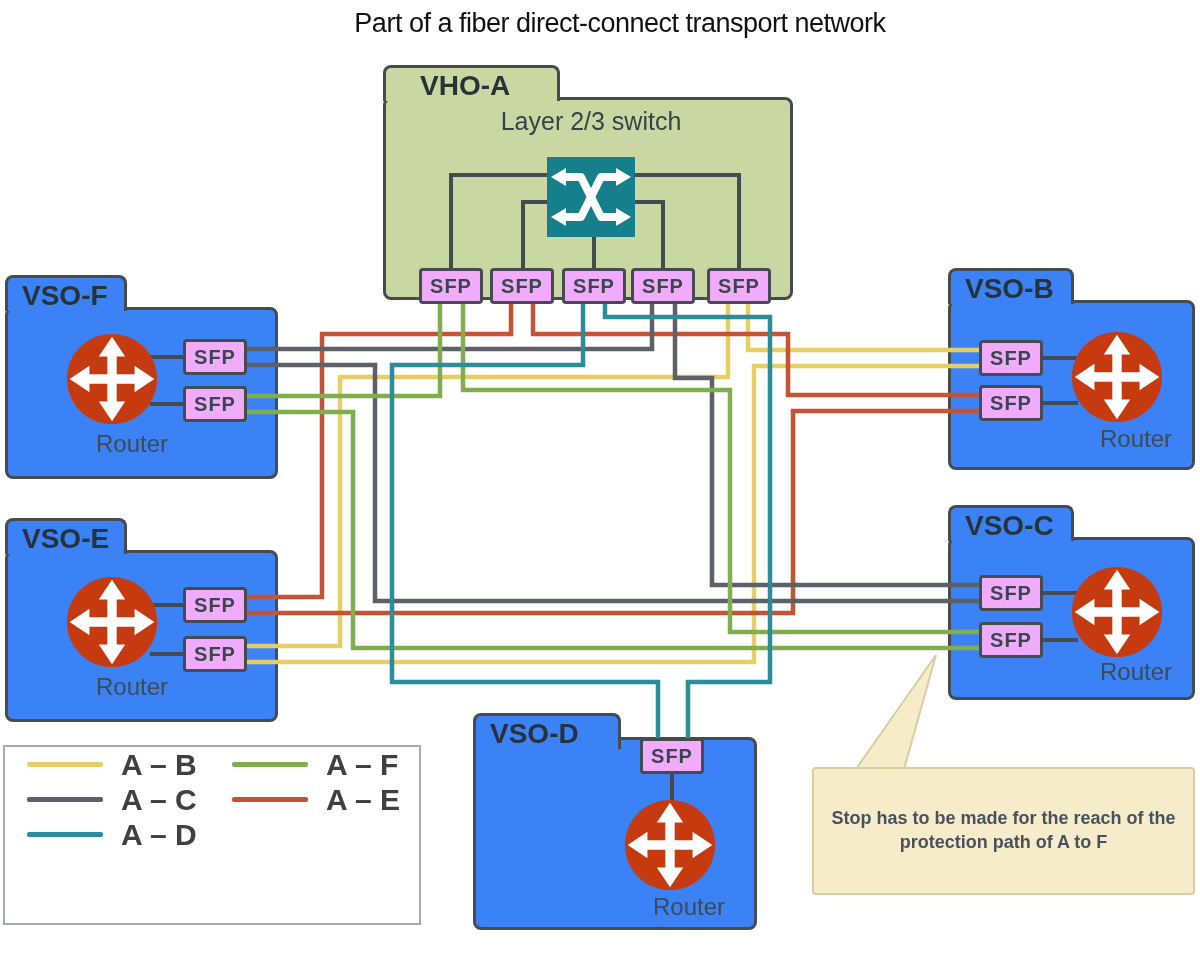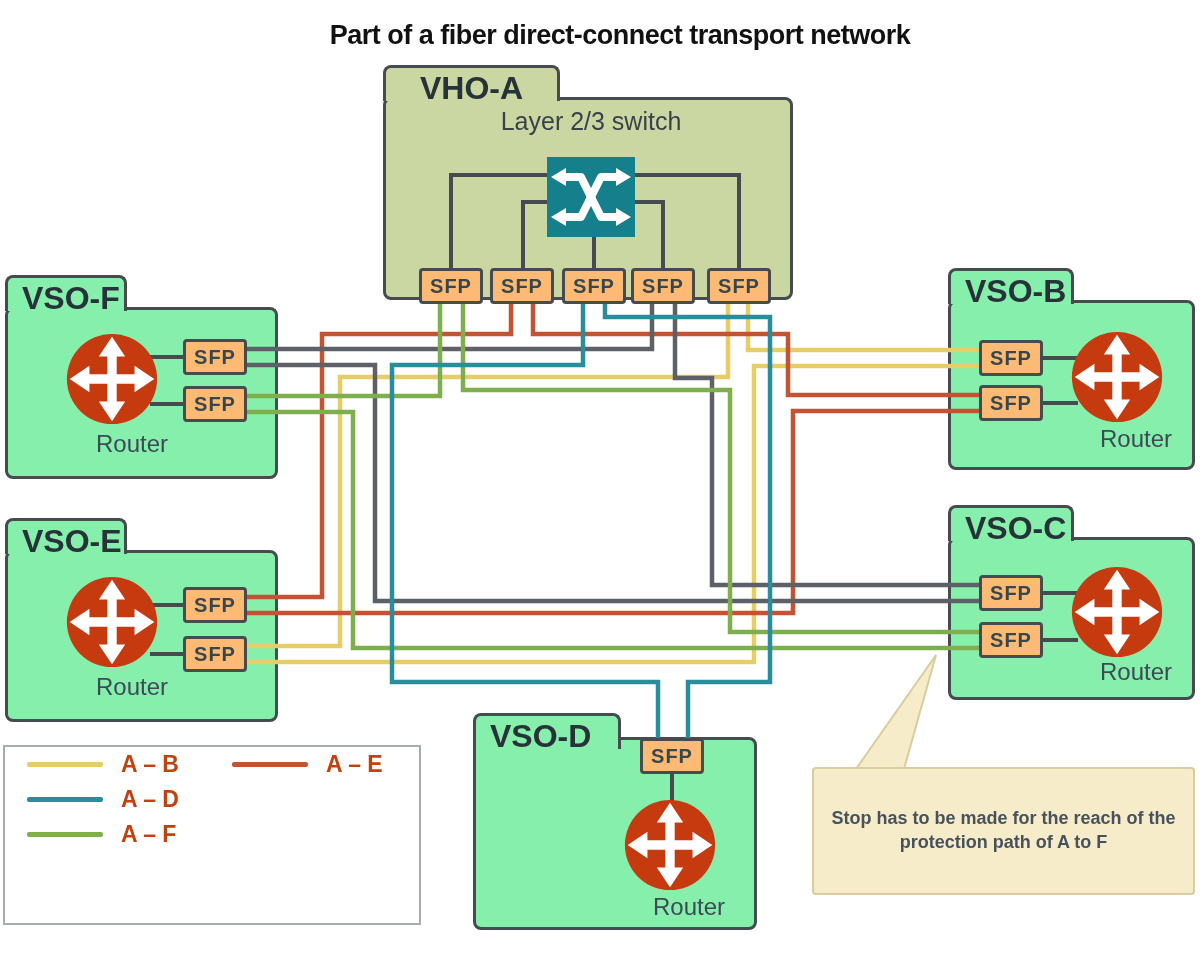--- a/index.html
+++ b/index.html
@@ -1,46 +1,46 @@
 <!DOCTYPE html>
 <html><head>
 <meta charset="utf-8">
 <style>
   html,body{margin:0;padding:0;background:#fff;}
   .canvas{position:relative;width:1200px;height:978px;background:#ffffff;
           font-family:"Liberation Sans",sans-serif;overflow:hidden;}
-  .page-title{position:absolute;left:120px;top:20px;width:1000px;text-align:center;
-          font-size:27px;font-weight:bold;color:#111;letter-spacing:-0.5px;z-index:10;}
+  .page-title{position:absolute;left:120px;top:8px;width:1000px;text-align:center;
+          font-size:27px;font-weight:normal;color:#111;letter-spacing:-0.5px;z-index:10;}
   
   .tab{position:absolute;height:36px;border:3px solid #454b4e;border-bottom:none;
        border-radius:8px 8px 0 0;z-index:2;box-sizing:border-box;}
   .bodybox{position:absolute;border:3px solid #454b4e;border-radius:8px;z-index:1;box-sizing:border-box;}
   .fill-green{background:#cbd7a3;}
-  .fill-blue{background:#86efac;}
-  .node-label{font-weight:bold;font-size:32px;color:#273338;padding:2px 0 0 14px;white-space:nowrap;}
+  .fill-blue{background:#3b82f6;}
+  .node-label{font-weight:bold;font-size:28px;color:#273338;padding:2px 0 0 14px;white-space:nowrap;}
   .pad-wide{padding-left:34px;}
   .sublabel{position:absolute;z-index:10;font-size:25px;color:#39424a;text-align:center;}
   
-  .chip{position:absolute;width:64px;height:36px;background:#fdba74;border:3px solid #454b4e;
+  .chip{position:absolute;width:64px;height:36px;background:#f0abfc;border:3px solid #454b4e;
         border-radius:4px;z-index:10;display:flex;align-items:center;justify-content:center;
         font-weight:bold;font-size:20px;color:#39464b;letter-spacing:1px;box-sizing:border-box;}
   
   .router{position:absolute;width:94px;height:94px;z-index:10;}
   .router-label{position:absolute;z-index:10;font-size:24px;color:#3c4b55;text-align:right;width:110px;}
   .switch-icon{position:absolute;z-index:10;}
   svg.overlay{position:absolute;left:0;top:0;z-index:5;pointer-events:none;}
   
   .legend{position:absolute;left:3px;top:745px;width:418px;height:180px;background:#fff;
           border:2px solid #a6acac;z-index:10;box-sizing:border-box;}
   .legend-title{font-size:23px;font-weight:bold;color:#595959;margin:12px 0 6px 26px;}
   .legend-grid{display:grid;grid-template-columns:205px 180px;grid-template-rows:repeat(3,35px);
           grid-auto-flow:column;margin-left:22px;}
   .legend-item{display:flex;align-items:center;gap:18px;}
   .swatch{display:inline-block;width:76px;height:5px;border-radius:2px;}
-  .legend-label{font-size:23px;font-weight:bold;color:#c2410c;white-space:nowrap;}
+  .legend-label{font-size:30px;font-weight:bold;color:#404040;white-space:nowrap;}
   
   .callout{position:absolute;left:812px;top:767px;width:383px;height:128px;background:#f7ecca;
            border:2px solid #d9cc9f;border-radius:4px;z-index:10;box-sizing:border-box;
            display:flex;align-items:center;justify-content:center;}
   .callout-text{font-size:18px;font-weight:bold;color:#46535f;text-align:center;
            line-height:1.32;padding:0 14px;}
 </style>
 </head>
 <body>
 
@@ -239,20 +239,24 @@
   <div class="router-label" style="left:615px;top:893px;">Router</div>
   <div class="chip" style="left:640px;top:738px;">SFP</div>
 
   <div class="legend">
     <div class="legend-grid">
       <div class="legend-item">
         <span class="swatch" style="background: rgb(231, 205, 102);"></span>
         <span class="legend-label">A – B</span>
       </div>
       <div class="legend-item">
+        <span class="swatch" style="background: rgb(93, 97, 103);"></span>
+        <span class="legend-label">A – C</span>
+      </div>
+      <div class="legend-item">
         <span class="swatch" style="background: rgb(42, 141, 156);"></span>
         <span class="legend-label">A – D</span>
       </div>
       <div class="legend-item">
         <span class="swatch" style="background: rgb(127, 174, 79);"></span>
         <span class="legend-label">A – F</span>
       </div>
       <div class="legend-item">
         <span class="swatch" style="background: rgb(197, 82, 51);"></span>
         <span class="legend-label">A – E</span>

